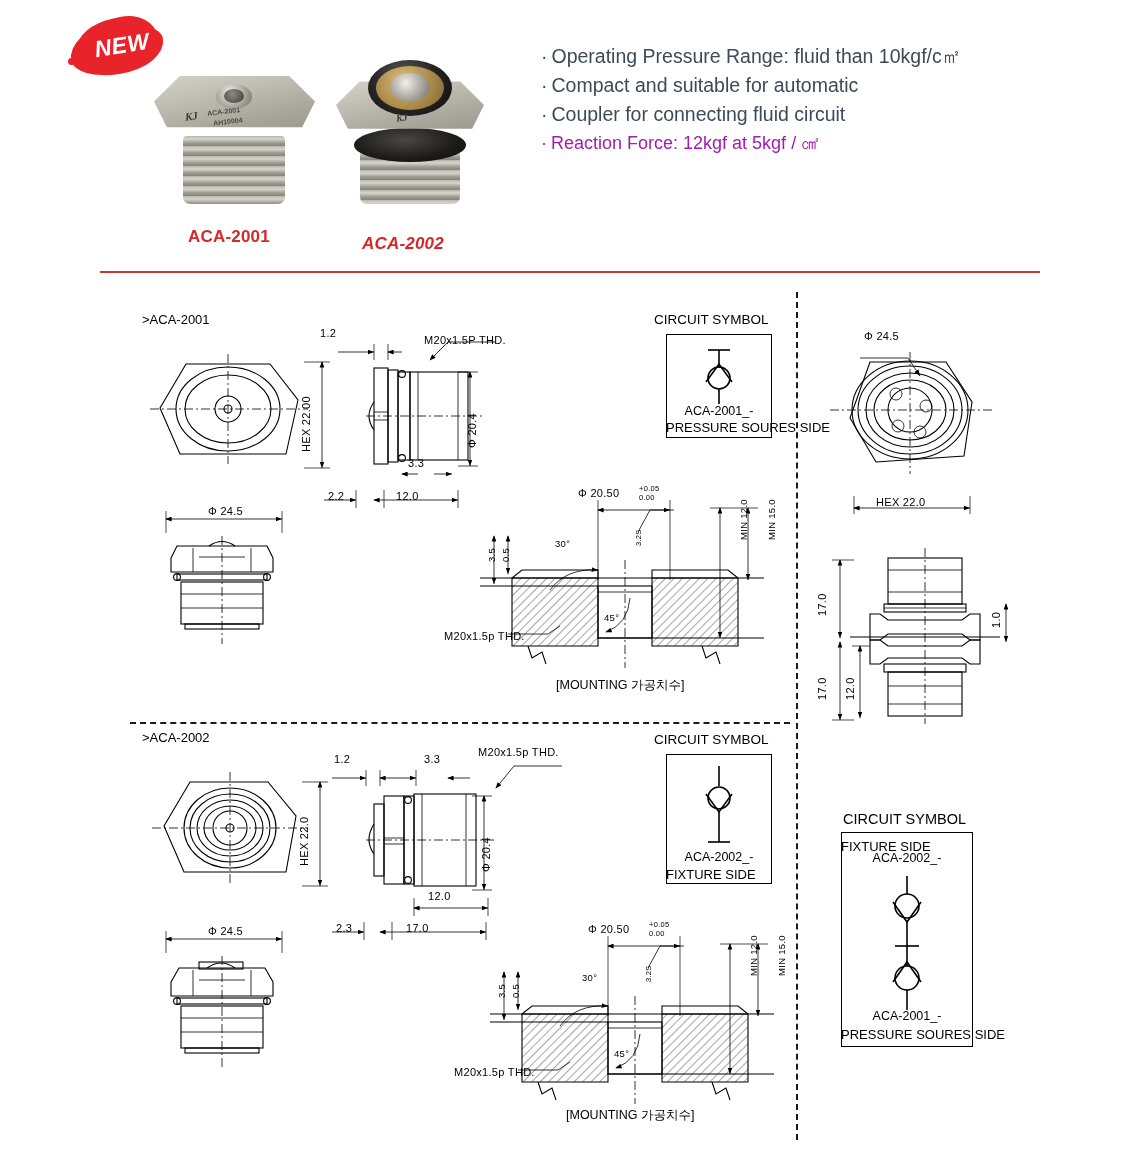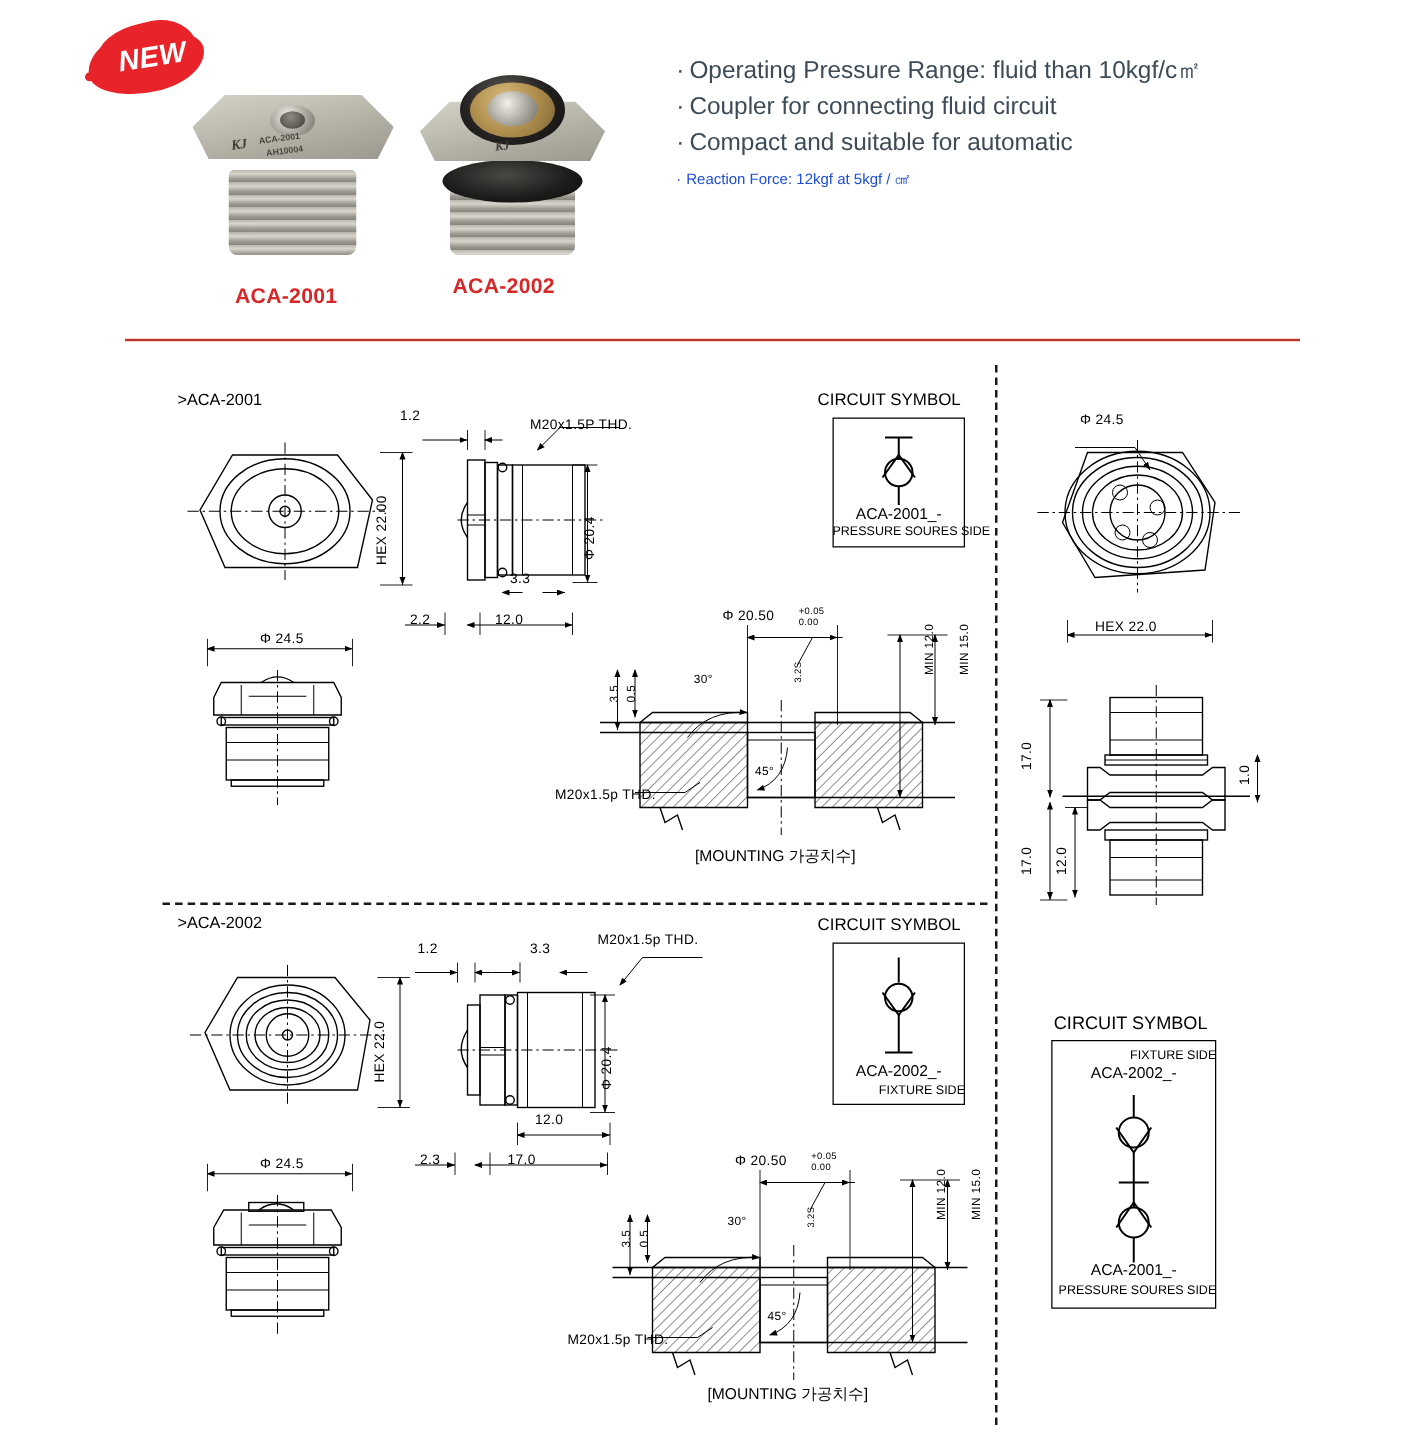--- a/index.html
+++ b/index.html
@@ -81,21 +81,21 @@
     position:absolute; font-size:17px; font-weight:bold;
     color:#d62828; letter-spacing:0.2px; white-space:nowrap;
   }
 
   
   #spec-list { left:541px; top:42px; width:470px; }
   #spec-list .line {
     font-size:19.5px; color:#3c4b57; line-height:29px; white-space:nowrap;
     font-family:"Liberation Sans", sans-serif;
   }
-  #spec-list .line.muted { color:#1d4ed8; font-size:12px; }
+  #spec-list .line.muted { color:#a21caf; font-size:18px; }
   #spec-list .bullet { margin-right:4px; }
 
   
   #red-rule { left:100px; top:271px; width:940px; height:2px; background:#c0392b; }
   #v-divider {
     left:796px; top:292px; width:0; height:848px;
     border-left:2px dashed #1a1a1a;
   }
   #h-divider {
     left:130px; top:722px; width:660px; height:0;
@@ -107,21 +107,21 @@
   .dim { position:absolute; font-size:11px; color:#000; white-space:nowrap;
          font-family:"Liberation Sans", sans-serif; letter-spacing:0.3px; }
   .dim.sm { font-size:9.5px; }
   .dim.xs { font-size:7.5px; }
   .dim.vert { transform-origin:left top; transform:rotate(-90deg); }
   .cap { position:absolute; font-size:12.5px; white-space:nowrap; }
   .cs-title { position:absolute; font-size:13.5px; font-weight:normal; white-space:nowrap; }
   .cs-box { position:absolute; border:1.6px solid #000; background:#fff; }
   .cs-name { position:absolute; font-size:12.5px; white-space:nowrap; text-align:center;
              font-family:"Liberation Sans", sans-serif; }
-  .cs-sub { position:absolute; font-size:10px; white-space:nowrap; text-align:right; }
+  .cs-sub { position:absolute; font-size:13px; white-space:nowrap; text-align:left; }
 
   svg { position:absolute; overflow:visible; }
   .ln { stroke:#000; stroke-width:1.1; fill:none; }
   .ln-t { stroke:#000; stroke-width:0.8; fill:none; }
   .ln-b { stroke:#000; stroke-width:1.6; fill:none; }
   .cl { stroke:#000; stroke-width:0.8; fill:none; stroke-dasharray:9 3 2 3; }
   .ext { stroke:#000; stroke-width:0.7; fill:none; }
   .hatch-fill { fill:url(#hatchA); stroke:#000; stroke-width:1.1; }
 </style>
 </head>
@@ -147,31 +147,31 @@
 
 <div class="photo" style="left:334px; top:56px; width:152px; height:150px;">
   <div class="threads" style="left:26px; top:84px; width:100px; height:64px;"></div>
   <div class="oring" style="left:20px; top:72px; width:112px; height:34px; background:radial-gradient(ellipse at 45% 35%,#4a4845 0%,#1c1b19 60%,#0d0d0c 100%);"></div>
   <div class="hexhead" style="left:2px; top:18px; width:148px; height:74px;"></div>
   <div class="oring" style="left:34px; top:4px; width:84px; height:56px;"></div>
   <div class="brass" style="left:42px; top:10px; width:68px; height:44px;"></div>
   <div class="port" style="left:56px; top:17px; width:40px; height:28px;"></div>
   <div class="logo-kj" style="left:62px; top:56px; font-size:10px;">KJ</div>
 </div>
-<div class="prod-label" style="left:362px; top:219px;">ACA-2002</div>
+<div class="prod-label" style="left:362px; top:234px;font-style:italic;">ACA-2002</div>
 
 <div class="abs" id="spec-list">
   <div class="line">
     <span class="bullet">·</span><span>Operating Pressure Range: fluid than 10kgf/c㎡</span>
   </div>
   <div class="line">
-    <span class="bullet">·</span><span>Coupler for connecting fluid circuit</span>
+    <span class="bullet">·</span><span>Compact and suitable for automatic</span>
   </div>
   <div class="line">
-    <span class="bullet">·</span><span>Compact and suitable for automatic</span>
+    <span class="bullet">·</span><span>Coupler for connecting fluid circuit</span>
   </div>
   <div class="line muted">
     <span class="bullet">·</span><span>Reaction Force: 12kgf at 5kgf / ㎠</span>
   </div>
 </div>
 
 <div class="abs" id="red-rule"></div>
 <div class="abs" id="v-divider"></div>
 <div class="abs" id="h-divider"></div>
 

